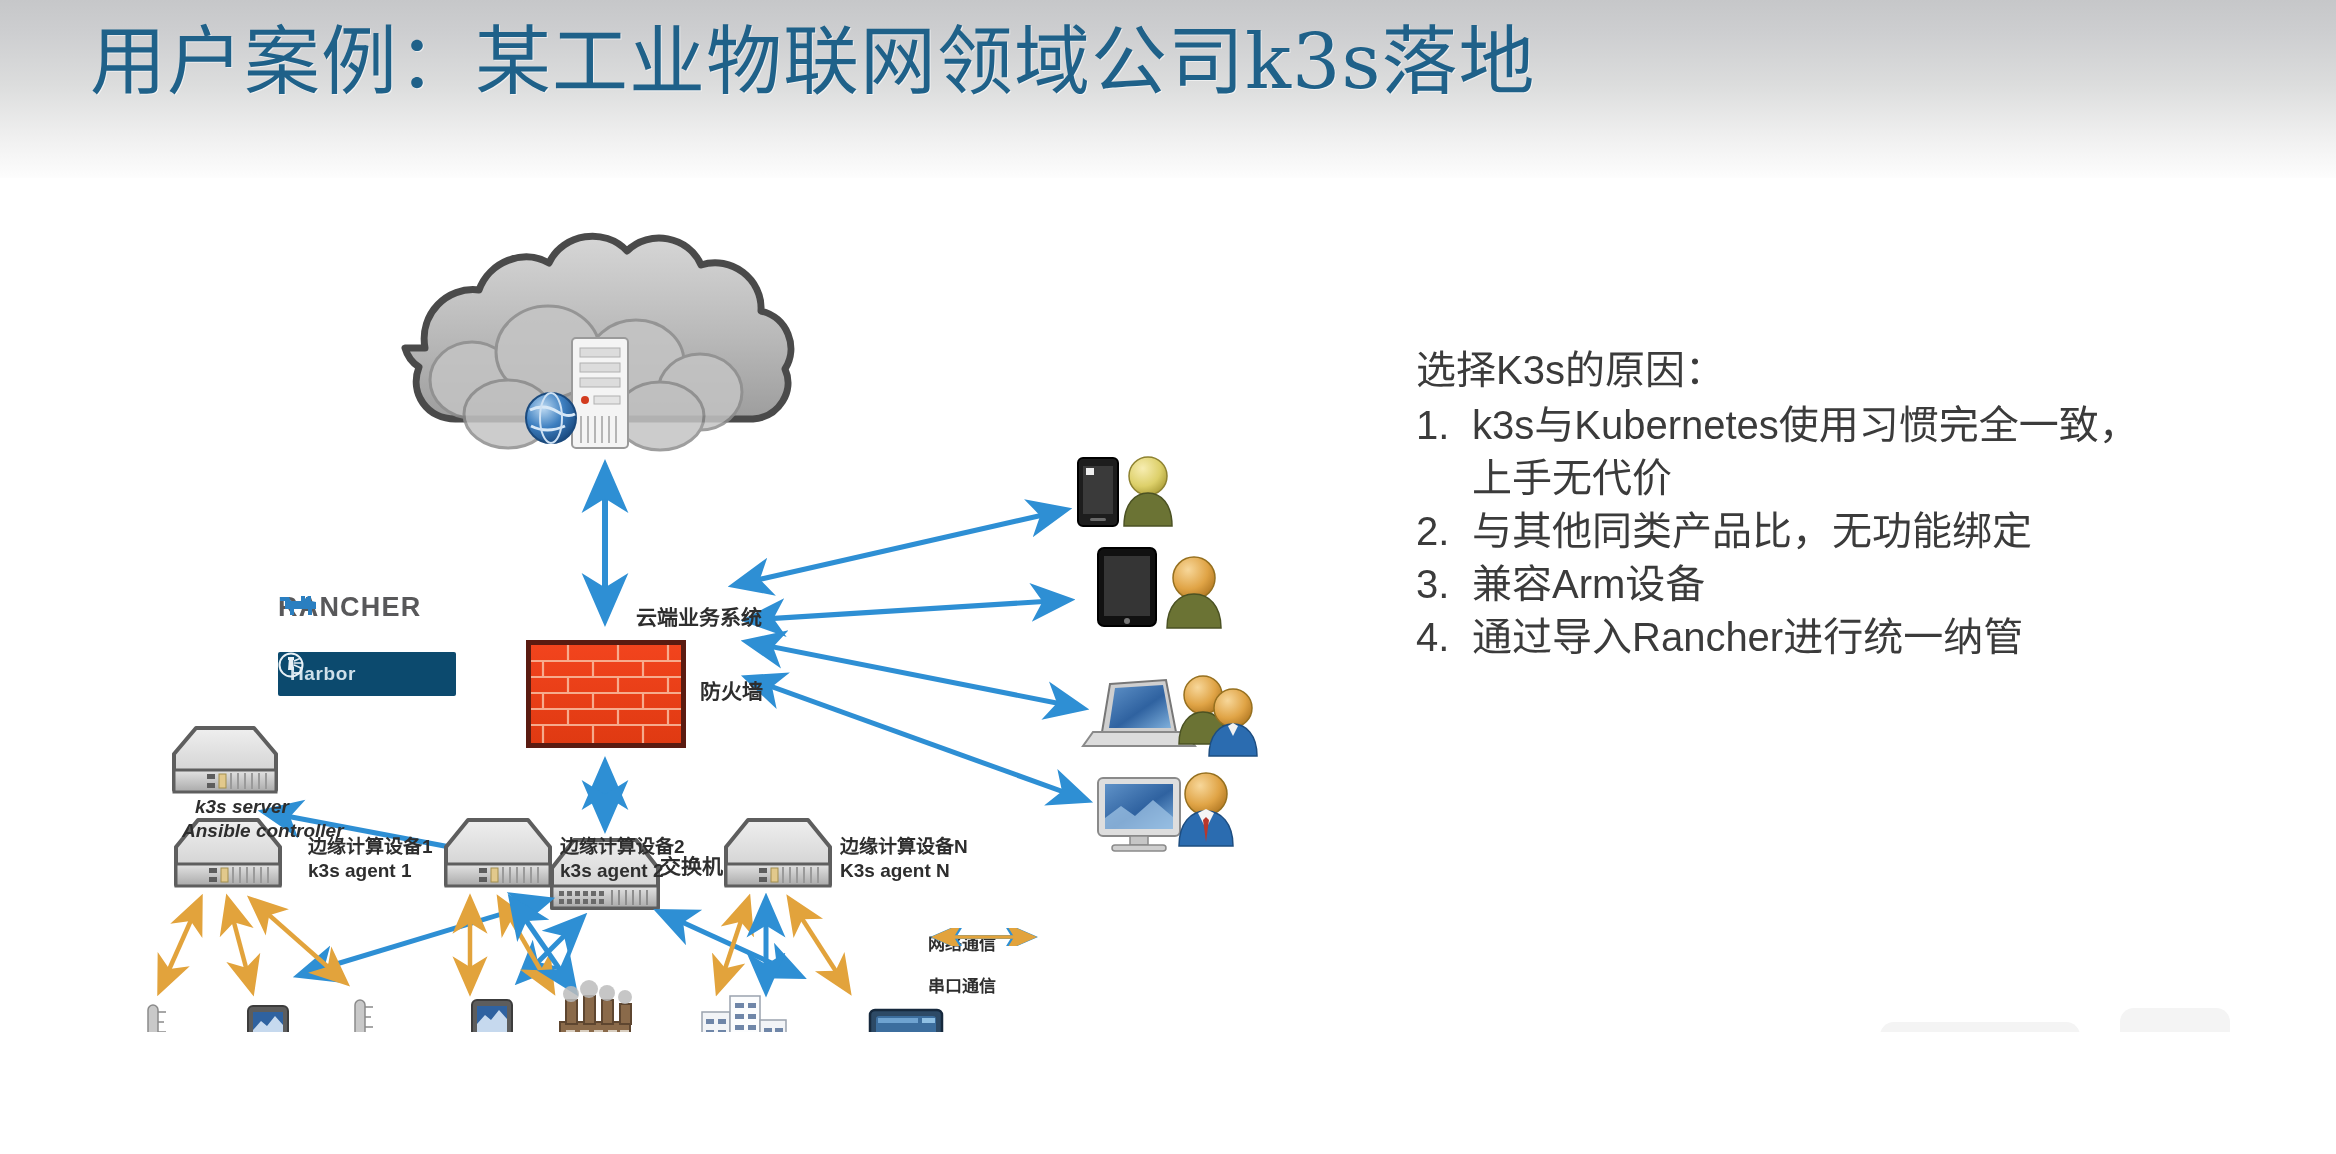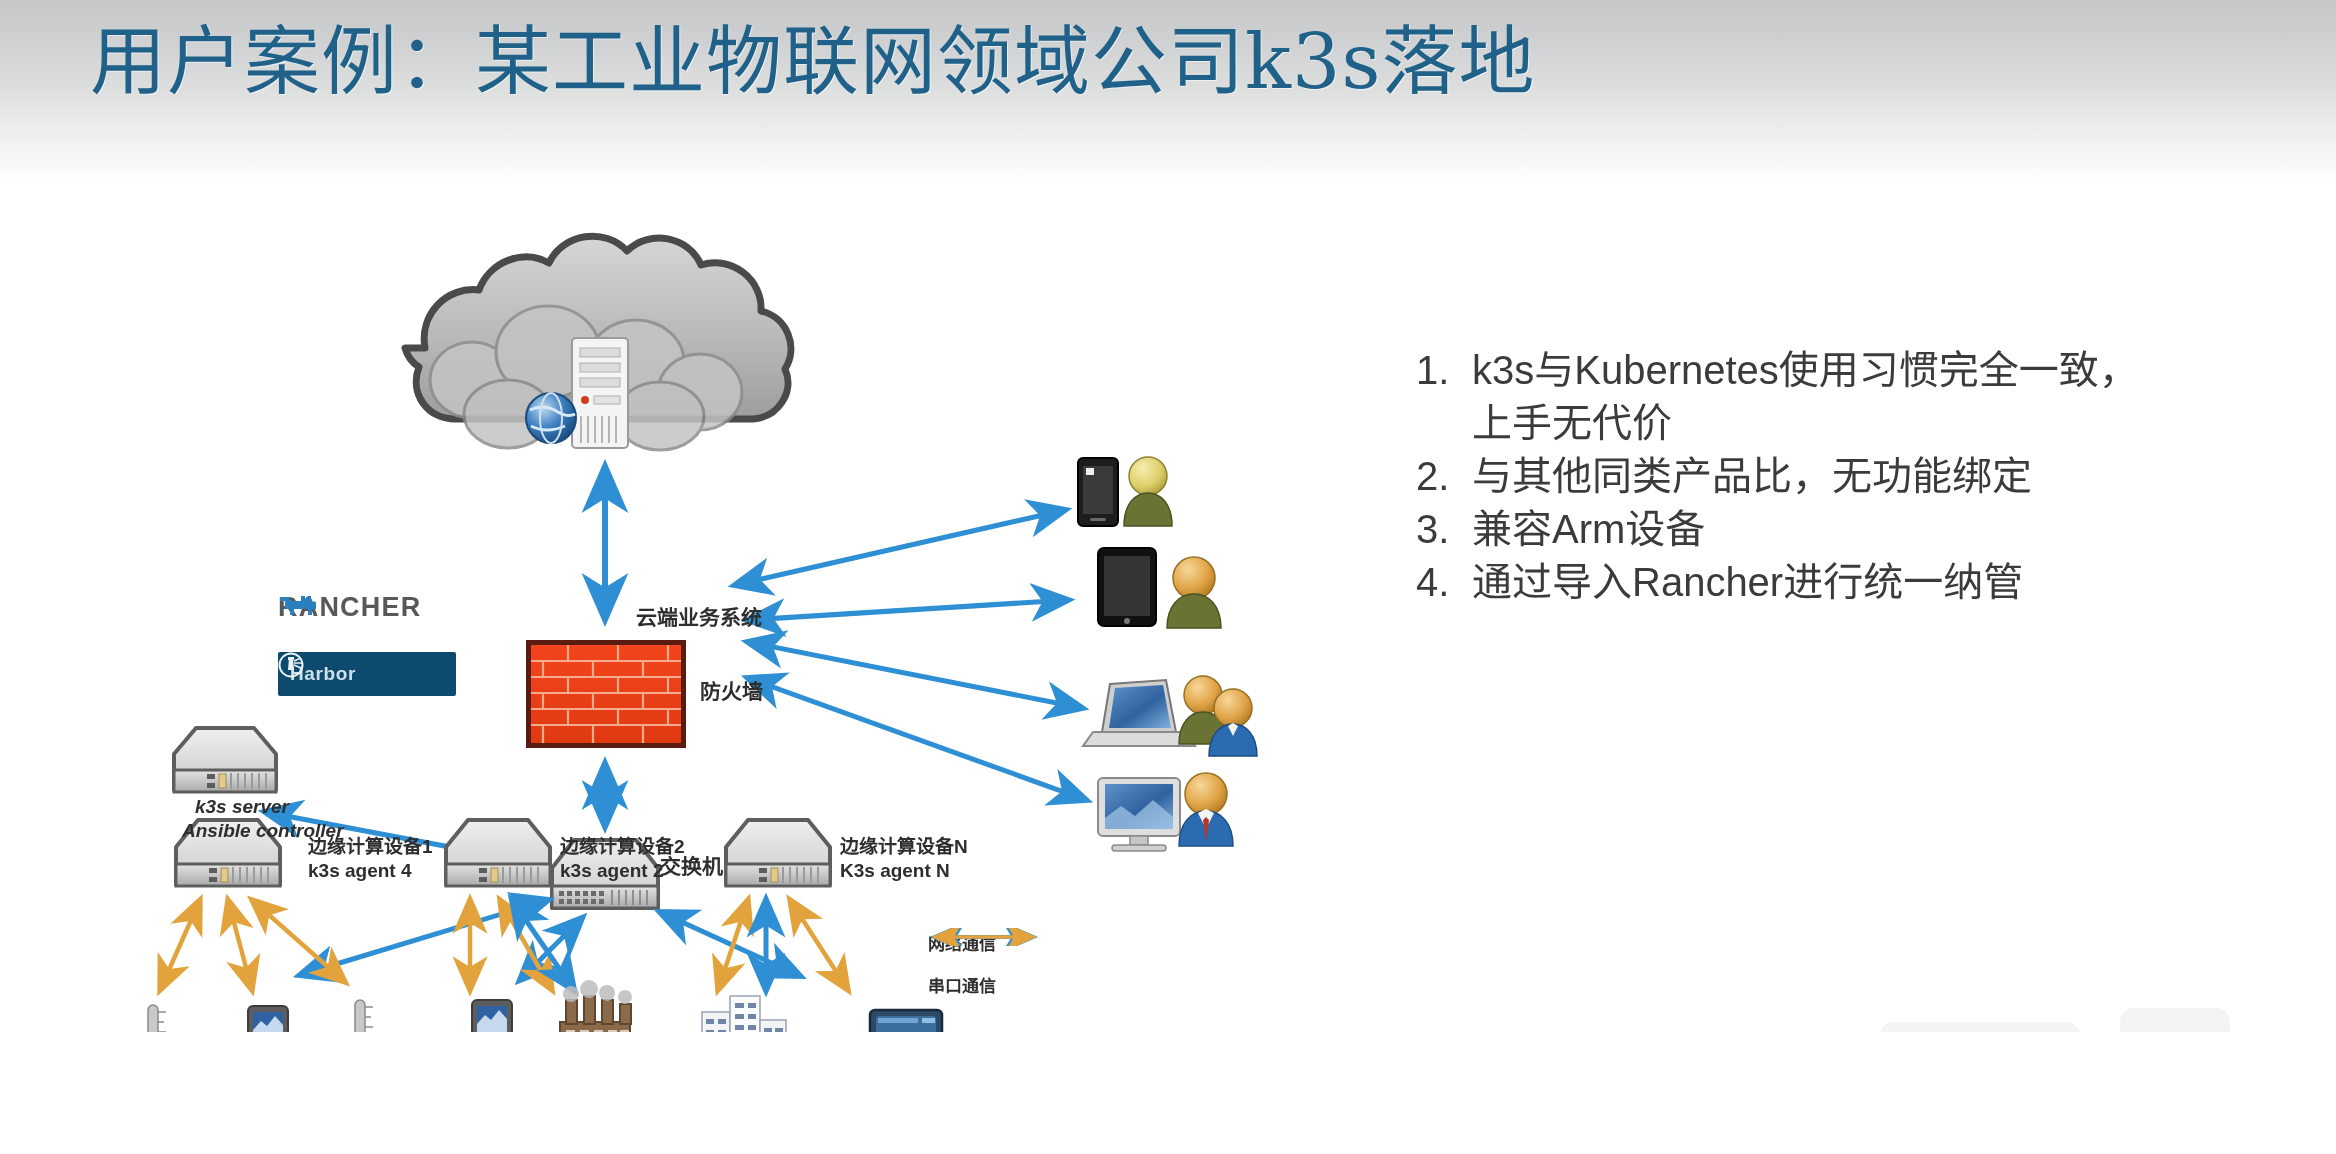--- a/index.html
+++ b/index.html
@@ -153,20 +153,21 @@
 </style>
 </head>
 <body>
 
 <div id="slide">
 
   <div id="header-band"></div>
   <div id="page-title">用户案例：某工业物联网领域公司k3s落地</div>
 
   <div id="reasons">
+    <div class="rsn-head">选择K3s的原因：</div>
 
     <div class="rsn-item">
       <div class="rsn-num">1.</div>
       <div class="rsn-txt">
         <div>k3s与Kubernetes使用习惯完全一致，</div>
         <div>上手无代价</div>
       </div>
     </div>
 
     <div class="rsn-item">
@@ -666,21 +667,21 @@
 
     <div class="nodelabel cn big" style="left:660px; top:655px;">交换机</div>
 
     <div class="nodelabel" style="left:182px; top:595px; width:120px; text-align:center;font-style:italic;">
       <div>k3s  server</div>
       <div>Ansible controller</div>
     </div>
 
     <div class="nodelabel" style="left:308px; top:635px;">
       <div class="cn">边缘计算设备1</div>
-      <div>k3s agent 4</div>
+      <div>k3s agent 1</div>
     </div>
 
     <div class="nodelabel" style="left:560px; top:635px;">
       <div class="cn">边缘计算设备2</div>
       <div>k3s agent 2</div>
     </div>
 
     <div class="nodelabel" style="left:840px; top:635px;">
       <div class="cn">边缘计算设备N</div>
       <div>K3s agent N</div>

